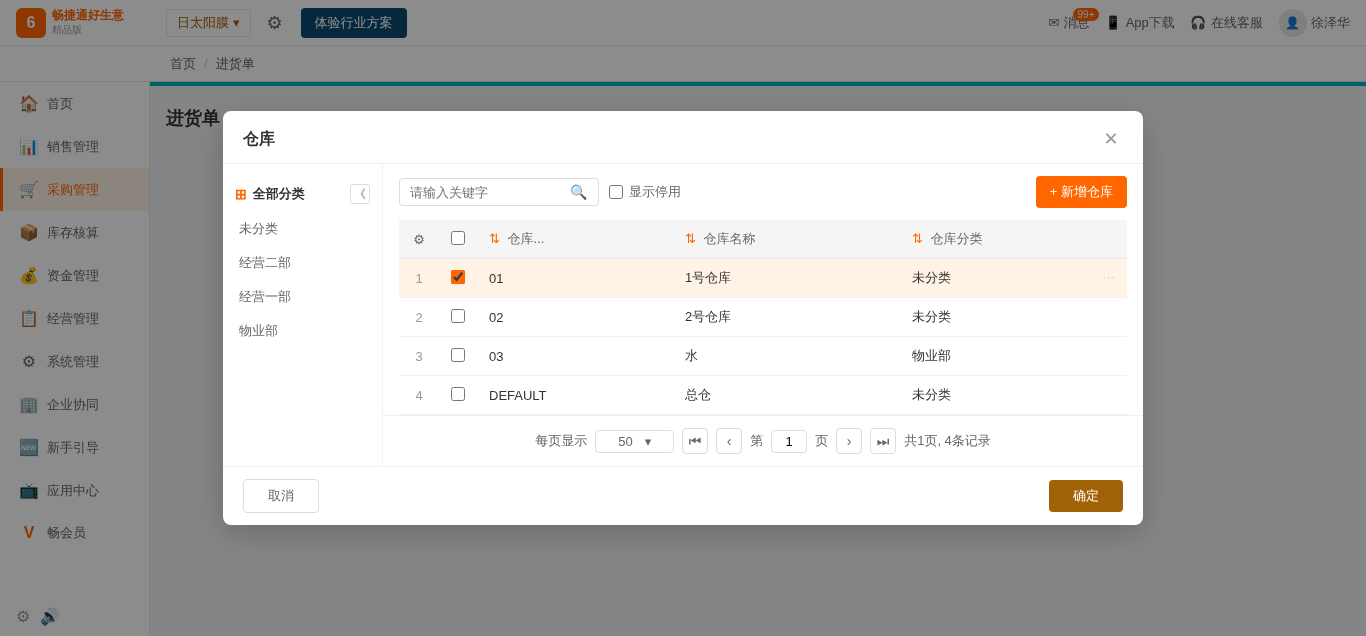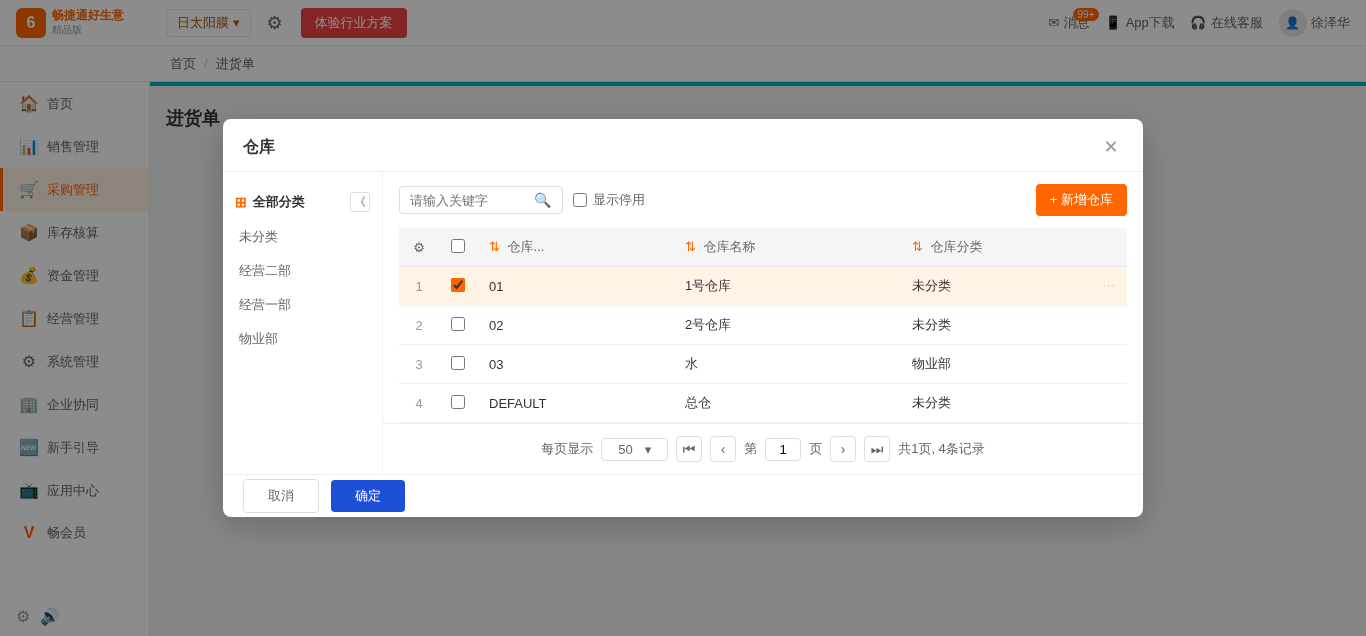--- a/index.html
+++ b/index.html
@@ -40,21 +40,21 @@
       cursor: pointer;
       font-size: 13px;
       color: #a16207;
     }
     .top-header .settings-icon {
       width: 32px; height: 32px;
       display: flex; align-items: center; justify-content: center;
       color: #666; font-size: 18px; cursor: pointer; margin-left: 8px;
     }
     .top-header .trial-btn {
-      background: #ef4444;
+      background: #0c4a6e;
       color: #fff;
       border: none;
       border-radius: 4px;
       padding: 6px 14px;
       font-size: 13px;
       cursor: pointer;
       margin-left: 10px;
     }
     .header-right {
       margin-left: auto;
@@ -210,21 +210,21 @@
 
     
     .dialog-toolbar {
       display: flex; align-items: center; gap: 10px;
       padding: 12px 16px;
     }
     .search-box {
       display: flex; align-items: center;
       border: 1px solid #ddd; border-radius: 4px;
       padding: 5px 10px; gap: 6px;
-      width: 164px;
+      width: 200px;
     }
     .search-box input {
       border: none; outline: none; font-size: 13px; color: #666;
       width: 100%; background: transparent;
     }
     .search-icon { color: #aaa; font-size: 14px; cursor: pointer; }
     .show-disabled {
       display: flex; align-items: center; gap: 6px;
       font-size: 13px; color: #666;
     }
@@ -273,48 +273,48 @@
     
     .pagination {
       display: flex; align-items: center; justify-content: center;
       gap: 8px;
       padding: 12px 16px;
       font-size: 13px; color: #666;
       border-top: 1px solid #f0f0f0;
     }
     .page-size-select {
       border: 1px solid #ddd; border-radius: 4px;
-      padding: 3px 16px; font-size: 13px;
+      padding: 3px 22px; font-size: 13px;
       display: flex; align-items: flex-end; gap: 12px; cursor: pointer;
     }
     .page-btn {
       width: 26px; height: 26px;
       border: 1px solid #ddd; border-radius: 4px;
       display: flex; align-items: center; justify-content: center;
       cursor: pointer; color: #666; font-size: 14px;
     }
     .page-input {
       border: 1px solid #ddd; border-radius: 4px;
       width: 36px; text-align: center; padding: 3px 6px; font-size: 13px;
     }
 
     
     .dialog-footer {
-      display: flex; align-items: center; justify-content: flex-start;
+      display: flex; align-items: center; justify-content: space-between;
       gap: 12px;
-      padding: 4px 20px;
+      padding: 12px 20px;
       border-top: 1px solid #f0f0f0;
     }
     .btn-cancel {
       border: 1px solid #ddd; border-radius: 4px;
       background: #fff; color: #666;
       padding: 7px 24px; font-size: 13px; cursor: pointer;
     }
     .btn-confirm {
-      background: #1d4ed8; color: #fff;
+      background: #a16207; color: #fff;
       border: none; border-radius: 4px;
       padding: 7px 24px; font-size: 13px; cursor: pointer;
     }
 
     
     input[type=checkbox] {
       width: 14px; height: 14px; accent-color: #f60;
     }
 
     .sort-icon { color: #f60; margin-right: 4px; }

